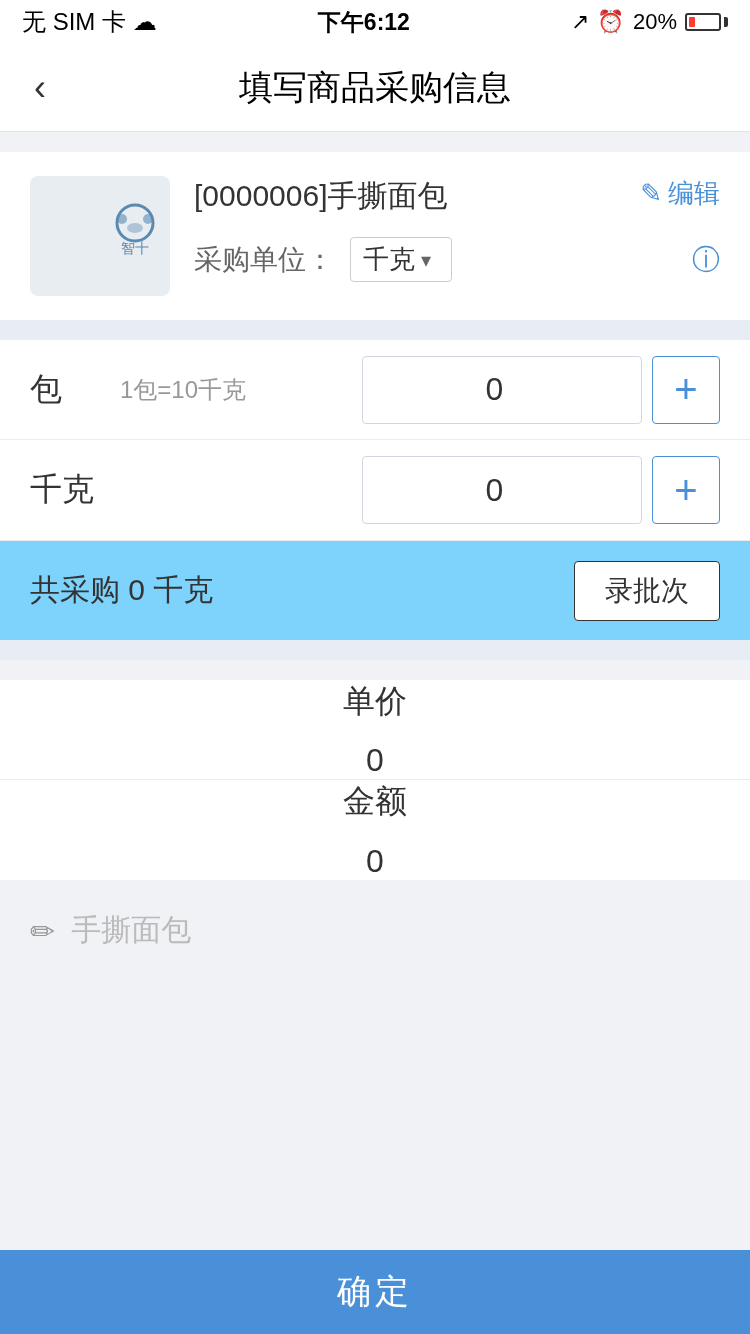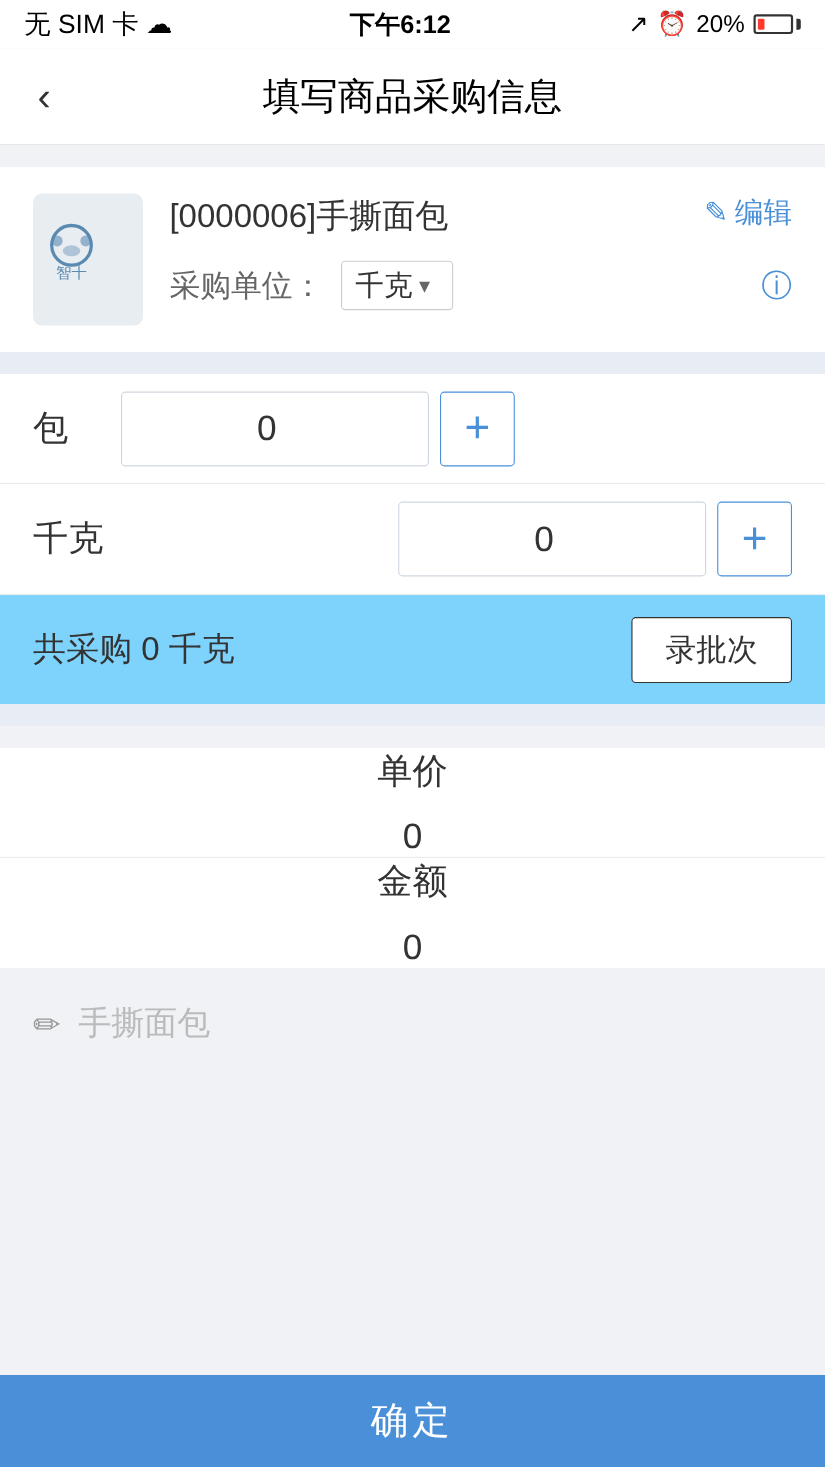--- a/index.html
+++ b/index.html
@@ -83,27 +83,27 @@
     
     .product-card {
       background: #fff;
       margin-top: 20px;
       padding: 24px 30px;
       display: flex;
       align-items: flex-start;
       gap: 24px;
     }
     .product-image {
-      width: 100px;
+      width: 140px;
       height: 120px;
       background: #e8edf2;
       border-radius: 8px;
       display: flex;
       align-items: center;
-      justify-content: flex-start;
+      justify-content: flex-end;
       flex-shrink: 0;
     }
     .product-logo {
       font-size: 36px;
       color: #5a8ab0;
       text-align: center;
       line-height: 1.2;
     }
     .product-info { flex: 1; }
     .product-name {
@@ -343,20 +343,21 @@
     <span>编辑</span>
   </div>
 </div>
 
 <div class="section-divider"></div>
 
 <div class="input-section">
 
   <div class="input-row">
     <span class="input-label">包</span>
+    <span class="input-sublabel">1包=10千克</span>
     <input type="number" class="input-field" value="0" style="">
     <div class="plus-btn">
       <span>+</span>
     </div>
   </div>
 
   <div class="input-row">
     <span class="input-label">千克</span>
     <span class="input-sublabel"></span>
     <input type="number" class="input-field" value="0" style="">

